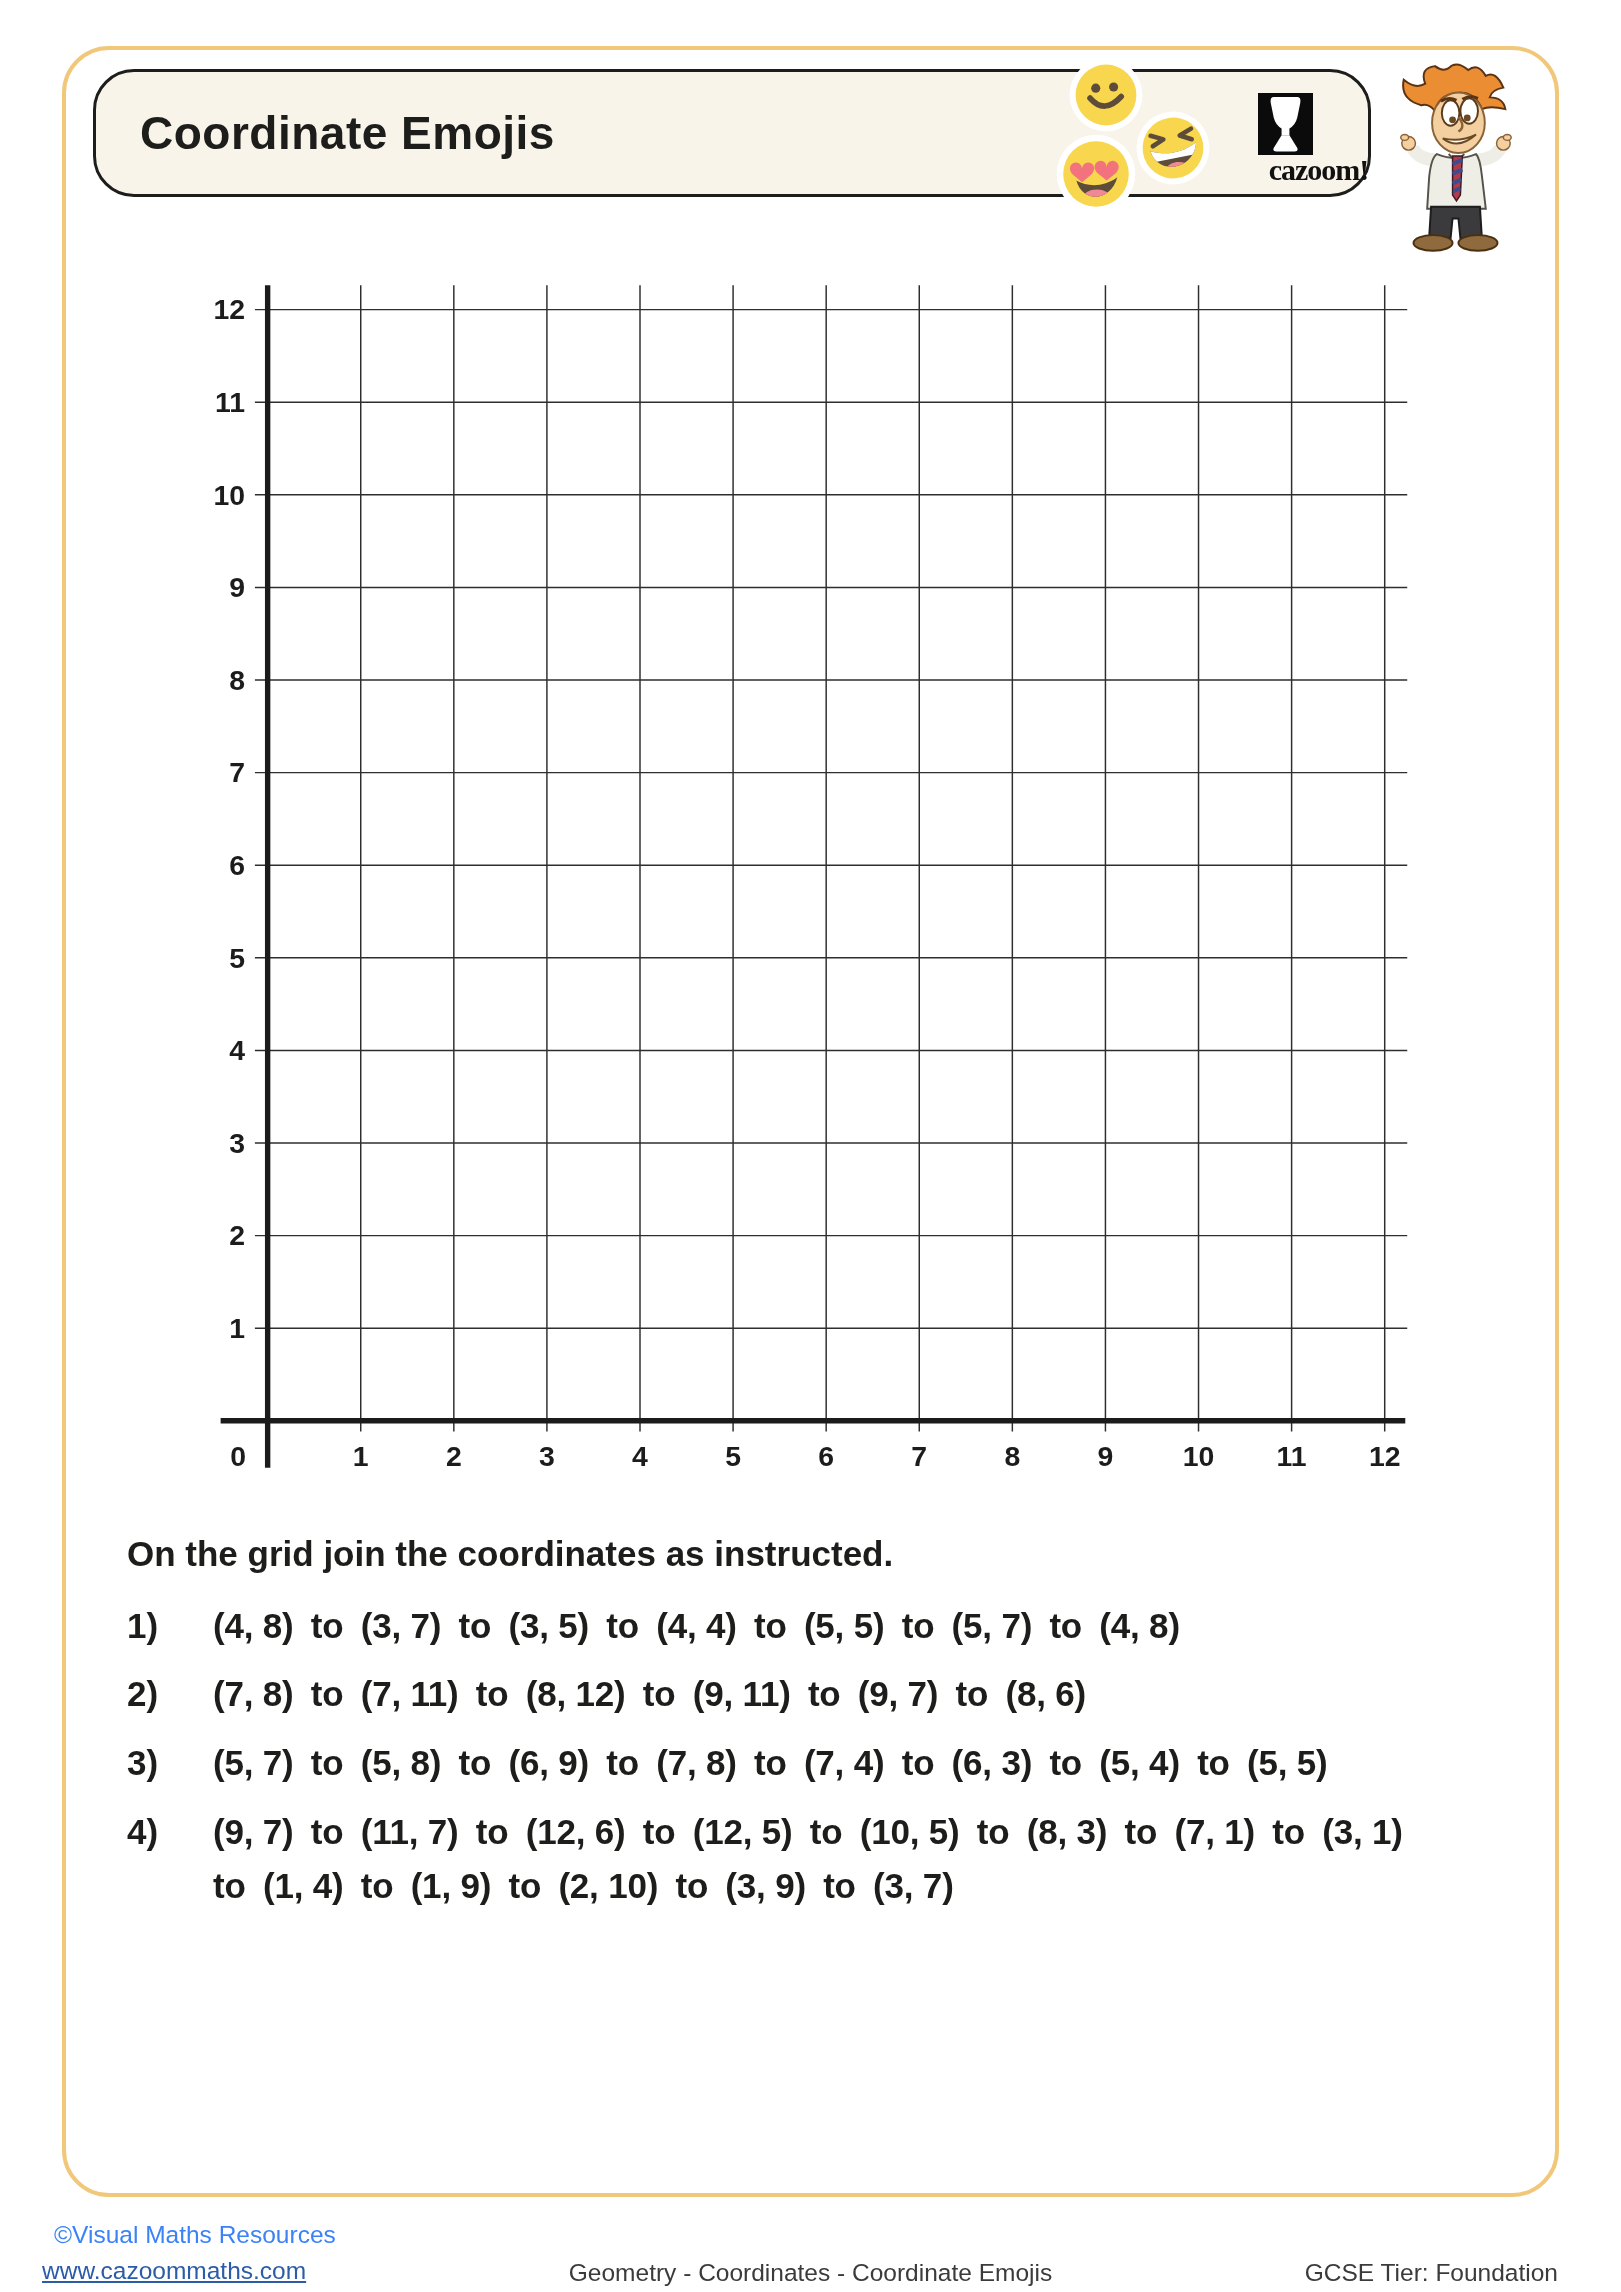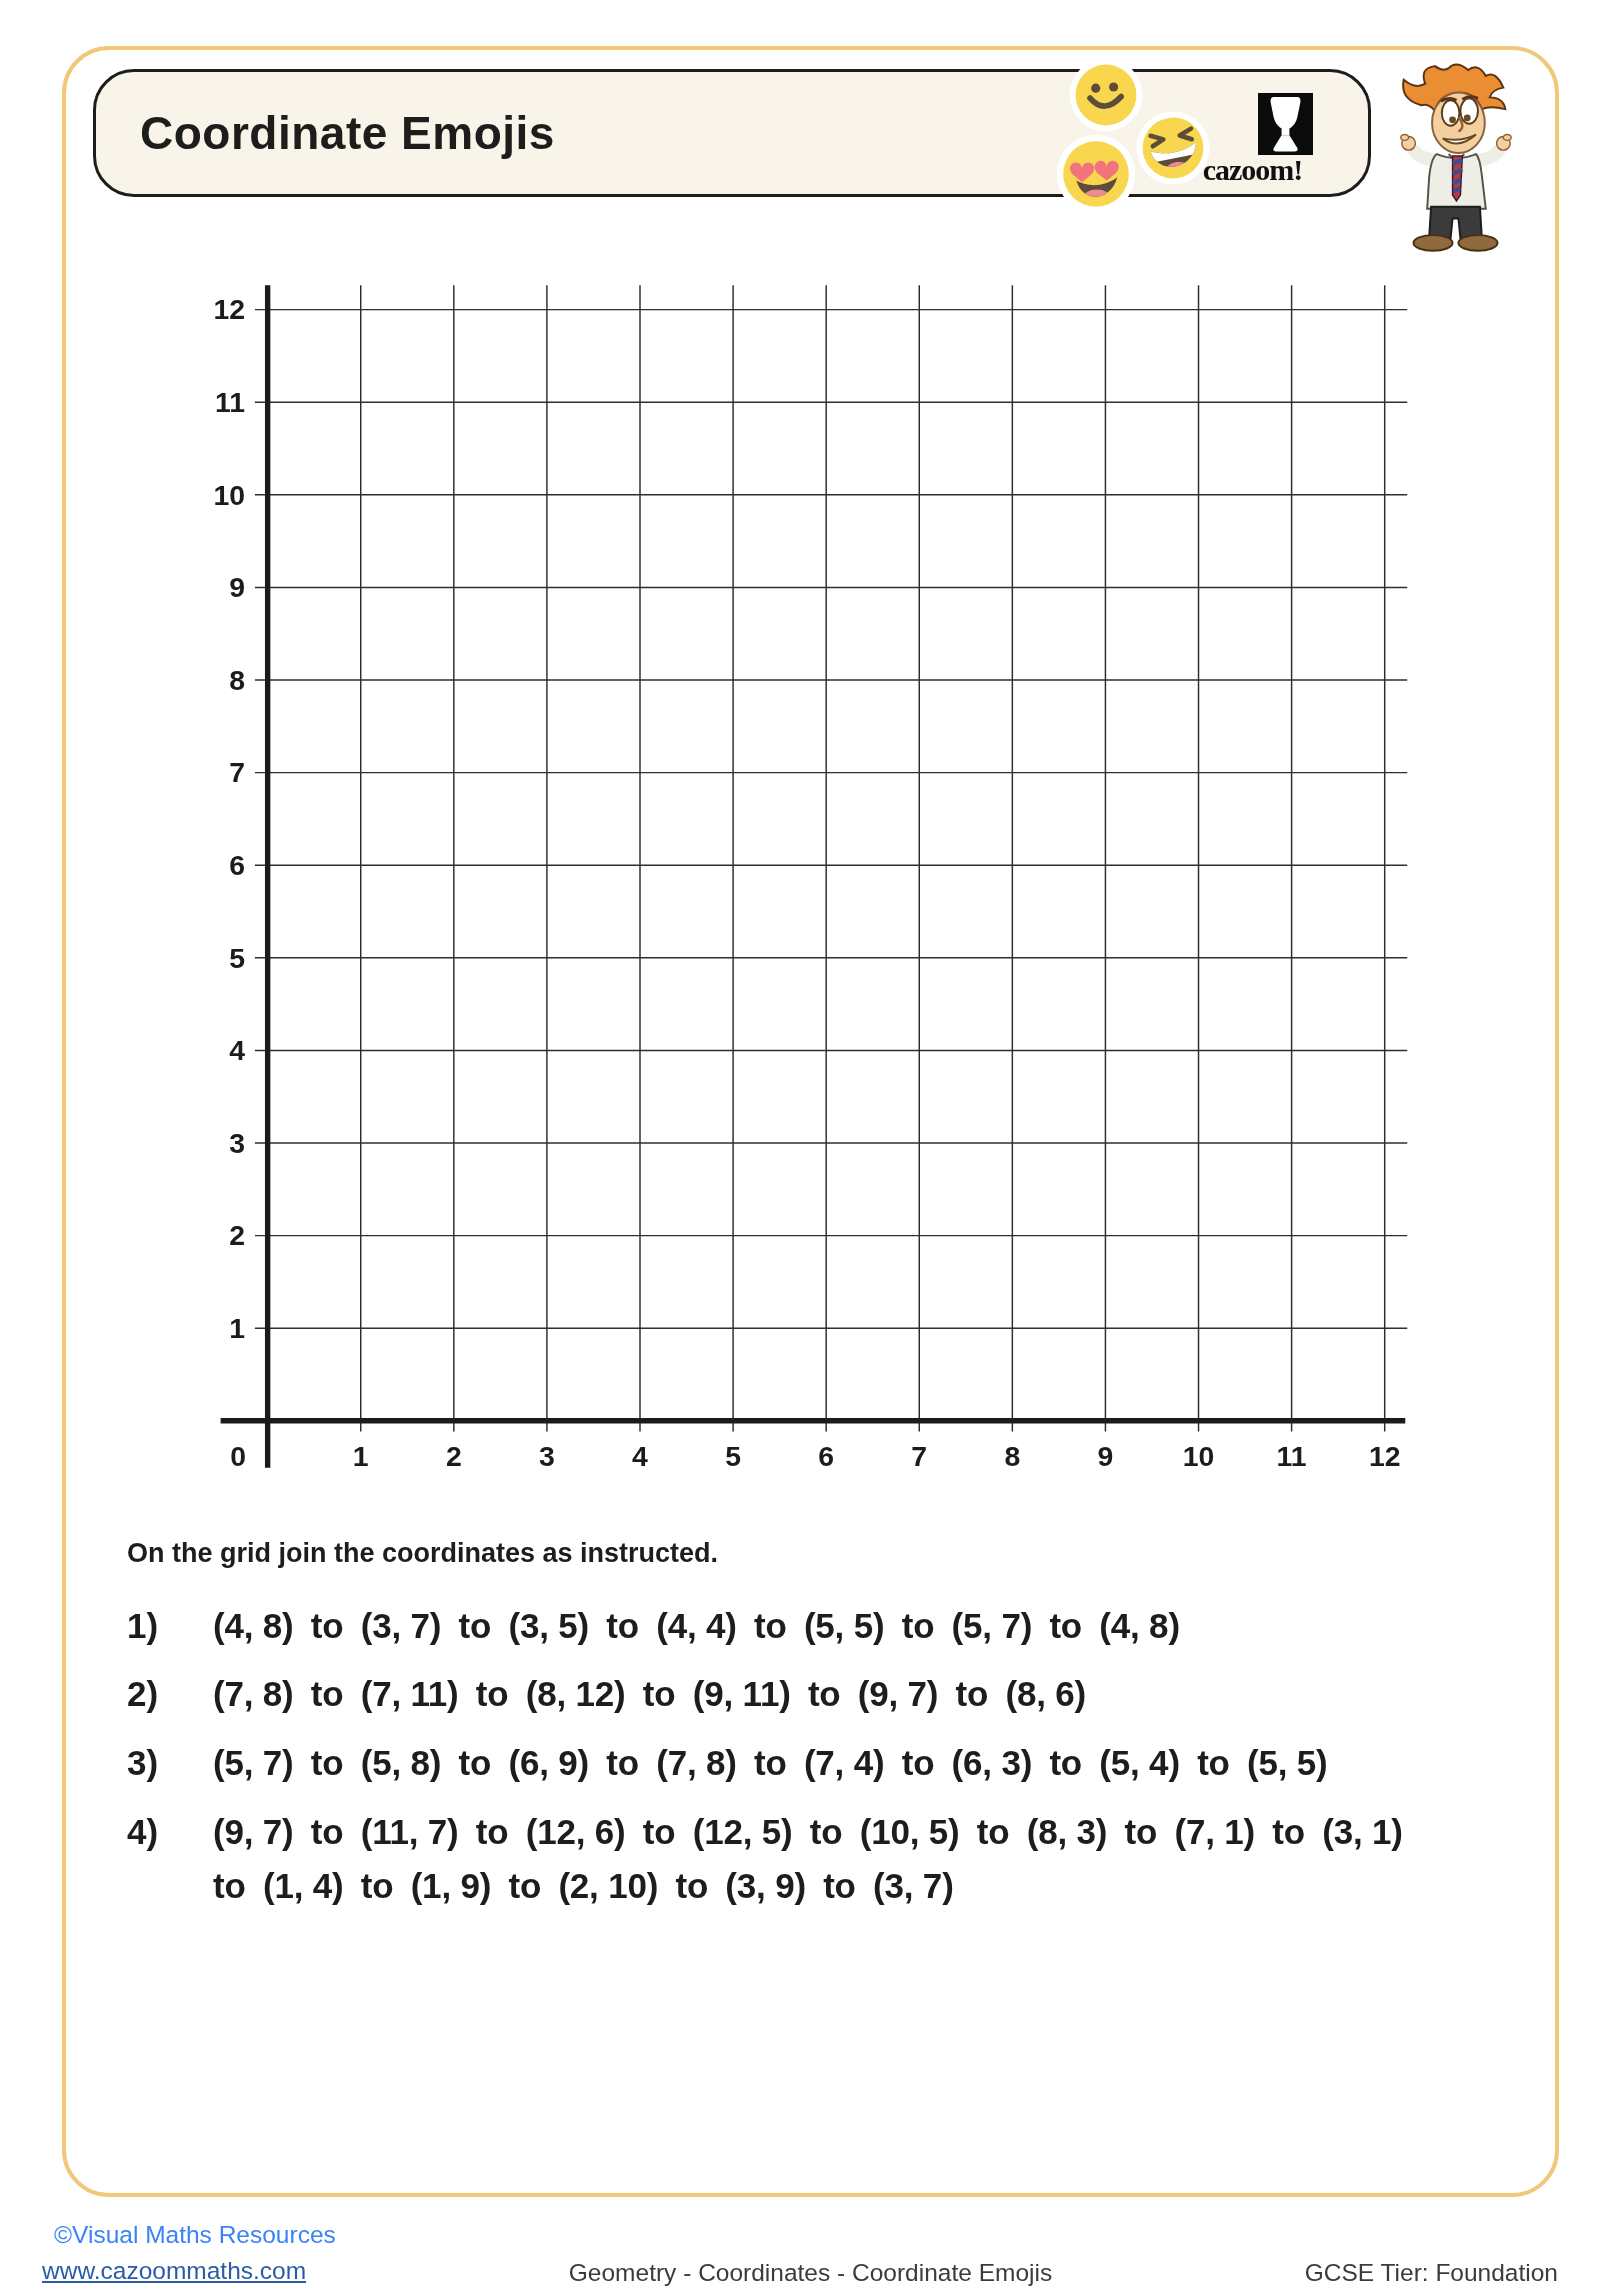--- a/index.html
+++ b/index.html
@@ -21,29 +21,29 @@
     font-size:46px;font-weight:bold;letter-spacing:0.5px;color:#1D1D1B;white-space:nowrap;
   }
   .emoji{position:absolute;}
   .emoji svg{display:block;width:100%;height:100%;}
   .emoji-smiley{left:1068px;top:57px;width:76px;height:76px;}
   .emoji-laughing{left:1135px;top:110px;width:76px;height:76px;transform:rotate(-8deg);}
   .emoji-hearteyes{left:1055px;top:133px;width:82px;height:82px;}
   .cazoom-logo-box{position:absolute;left:1258px;top:93px;width:55px;height:62px;background:#0b0b0b;}
   .cazoom-logo-box svg{display:block;width:100%;height:100%;}
   .cazoom-logo-text{
-    position:absolute;left:1191px;top:153px;width:123px;text-align:center;
+    position:absolute;left:1257px;top:153px;width:123px;text-align:center;
     font-family:"Liberation Serif", serif;font-weight:bold;font-size:30px;
     letter-spacing:-1px;color:#111;
   }
   .mascot{position:absolute;left:1392px;top:59px;width:127px;height:194px;}
   .mascot svg{display:block;width:100%;height:100%;}
   #grid-svg{position:absolute;left:0;top:0;}
   .content{position:absolute;left:127px;top:1532px;width:1411px;}
-  .instruction{font-size:27px;font-weight:bold;line-height:43px;margin-bottom:23.5px;color:#1D1D1B;}
+  .instruction{font-size:35px;font-weight:bold;line-height:43px;margin-bottom:23.5px;color:#1D1D1B;}
   .q-row{display:flex;align-items:flex-start;margin-bottom:14.7px;font-size:35px;font-weight:bold;line-height:54px;color:#1D1D1B;}
   .q-num{width:74px;flex:none;}
   .q-text{white-space:pre-wrap;letter-spacing:-0.2px;margin-left:12px;}
   .footer-copyright{position:absolute;left:54px;top:2221px;font-size:24.5px;color:#3b82f6;}
   .footer-link{position:absolute;left:42px;top:2257px;font-size:24.5px;color:#2B5CA8;text-decoration:underline;cursor:pointer;}
   .footer-breadcrumb{position:absolute;left:0;top:2259px;width:100%;text-align:center;font-size:24.5px;color:#3b3b3b;}
   .footer-tier{position:absolute;right:63px;top:2259px;font-size:24.5px;color:#3b3b3b;}
 </style>
 </head>
 <body>

